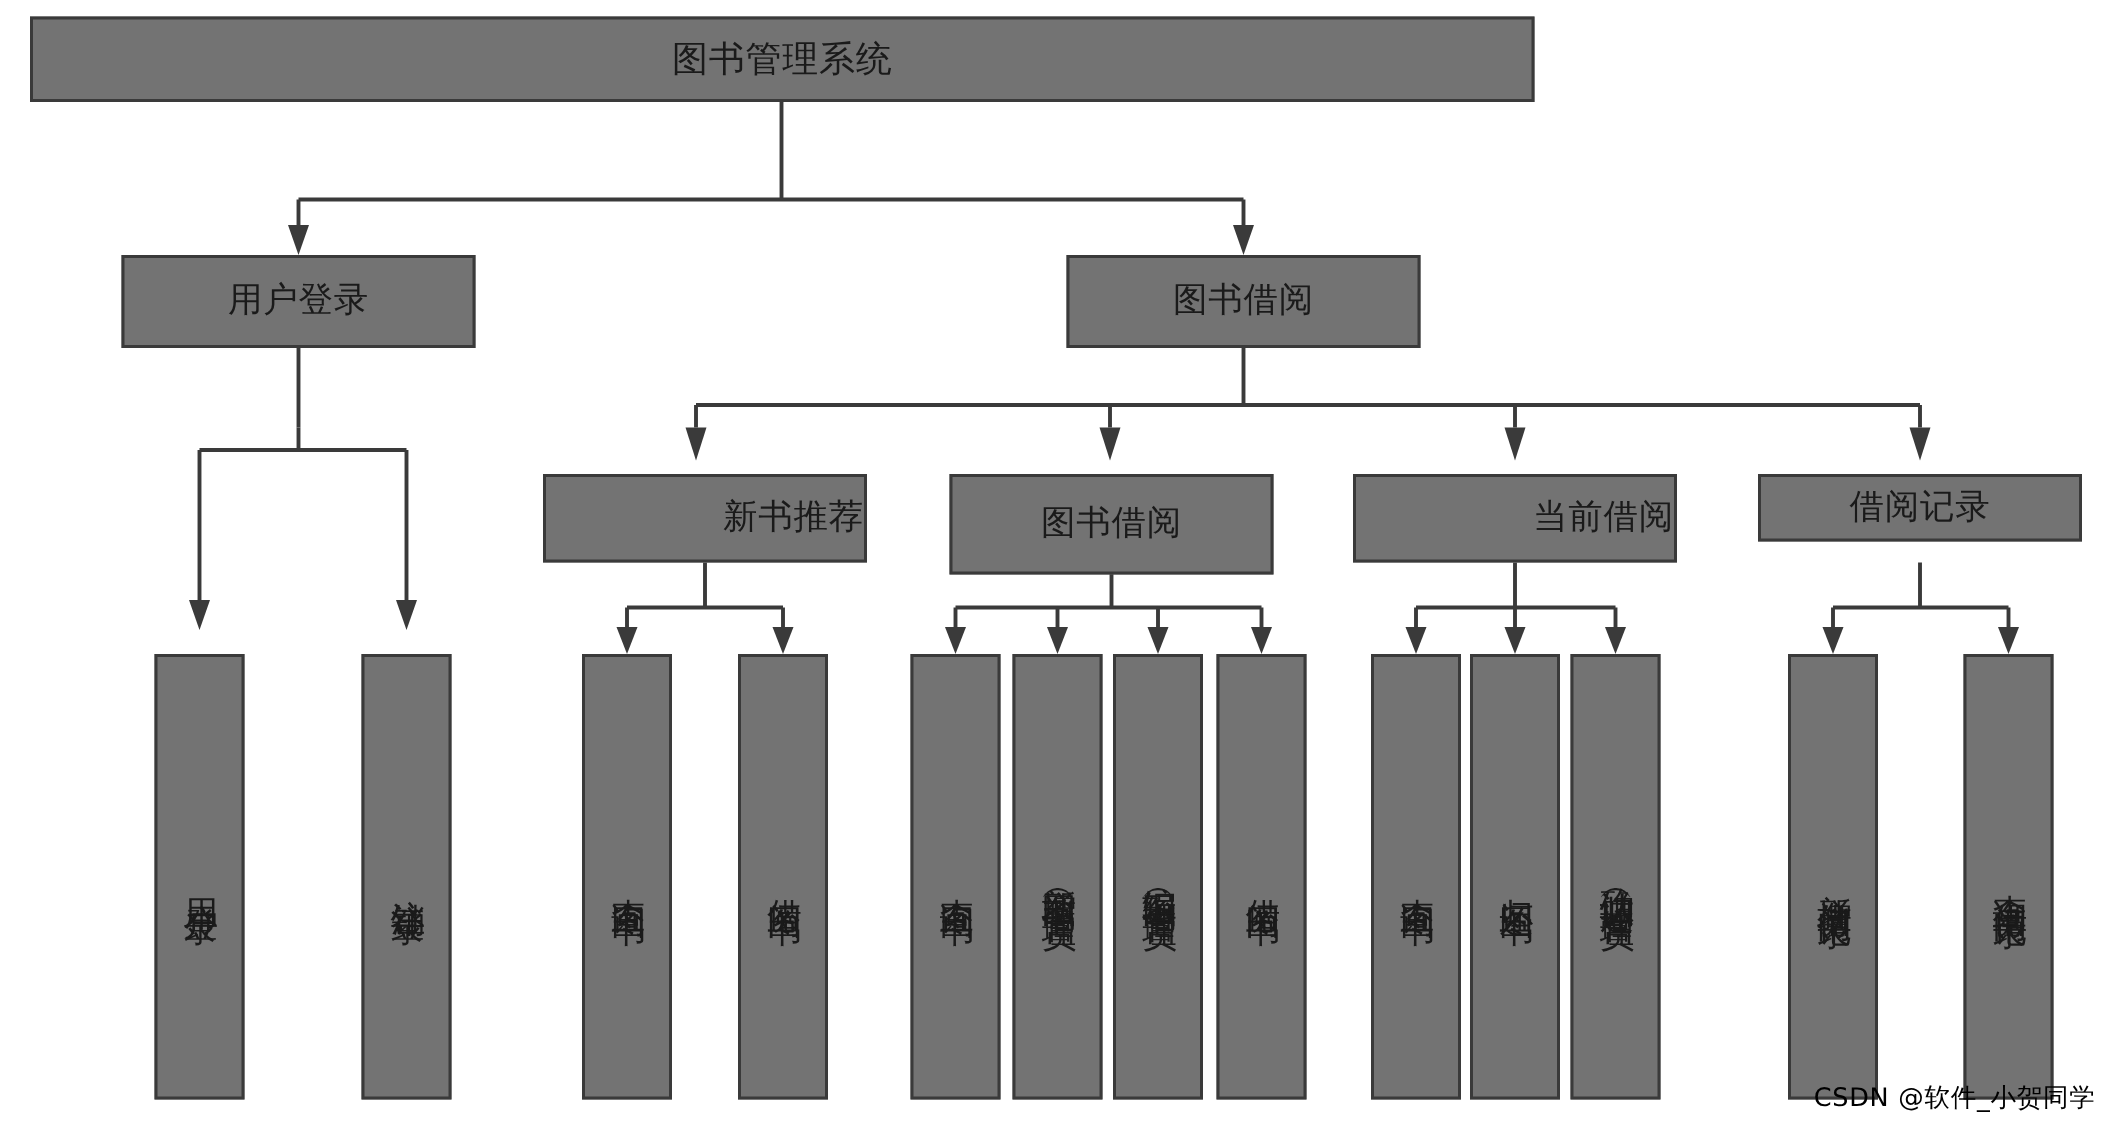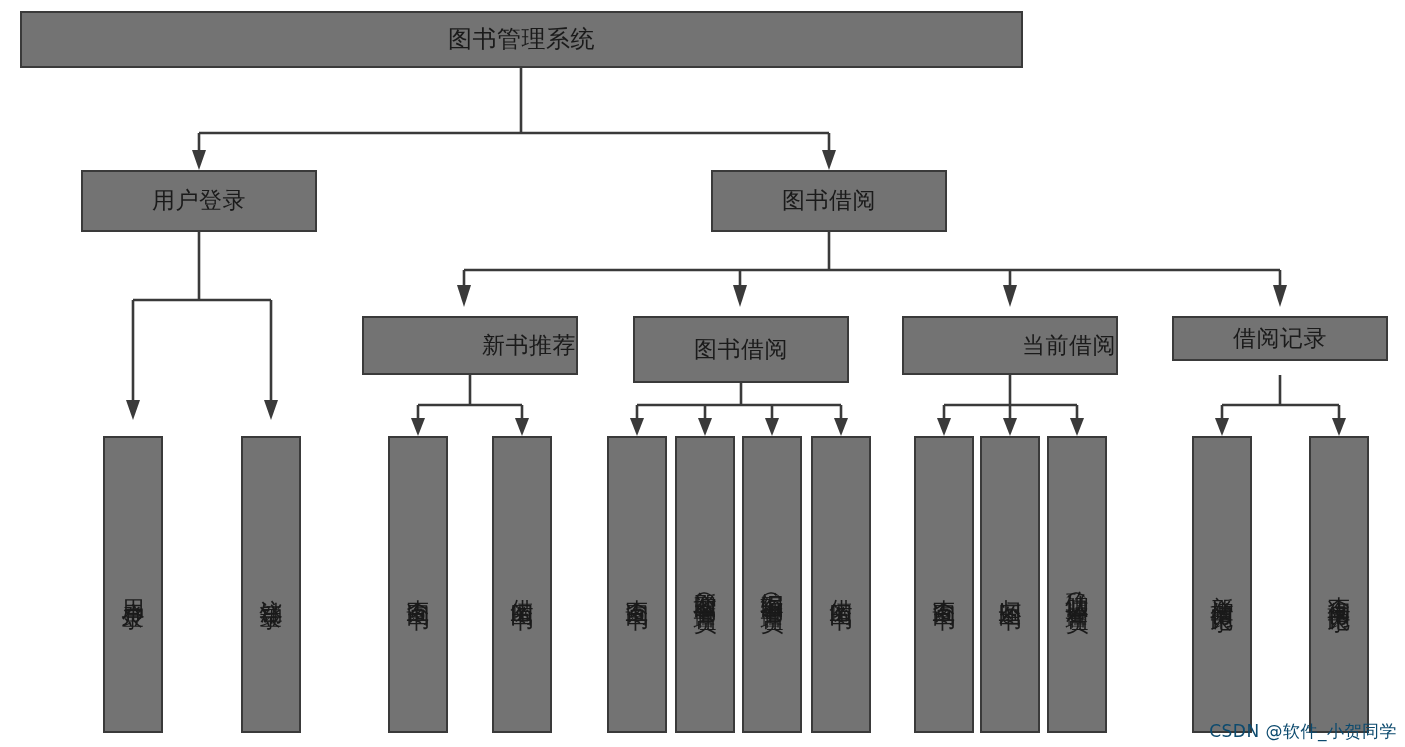--- a/index.html
+++ b/index.html
@@ -61,21 +61,21 @@
     font-size: 23px;
     line-height: 1.0;
     letter-spacing: 3px;
     white-space: nowrap;
   }
   .watermark {
     position: absolute;
     right: 8px;
     bottom: 4px;
     font-size: 17px;
-    color: #0c4a6e;
+    color: #000000;
     letter-spacing: 0.5px;
     z-index: 3;
     white-space: nowrap;
     font-family: "DejaVu Sans", "Liberation Sans", sans-serif;
   }
 </style>
 </head>
 <body>
 
 <div id="diagram-root">

